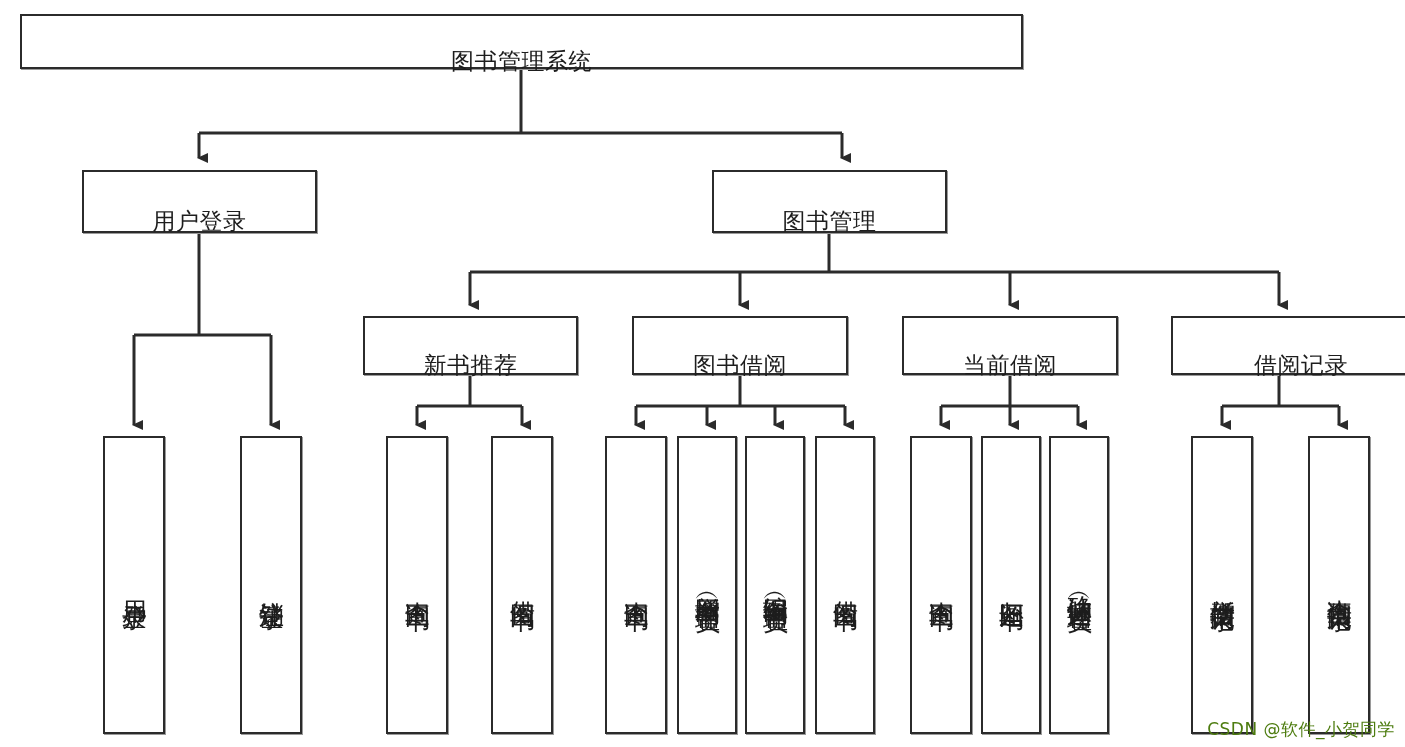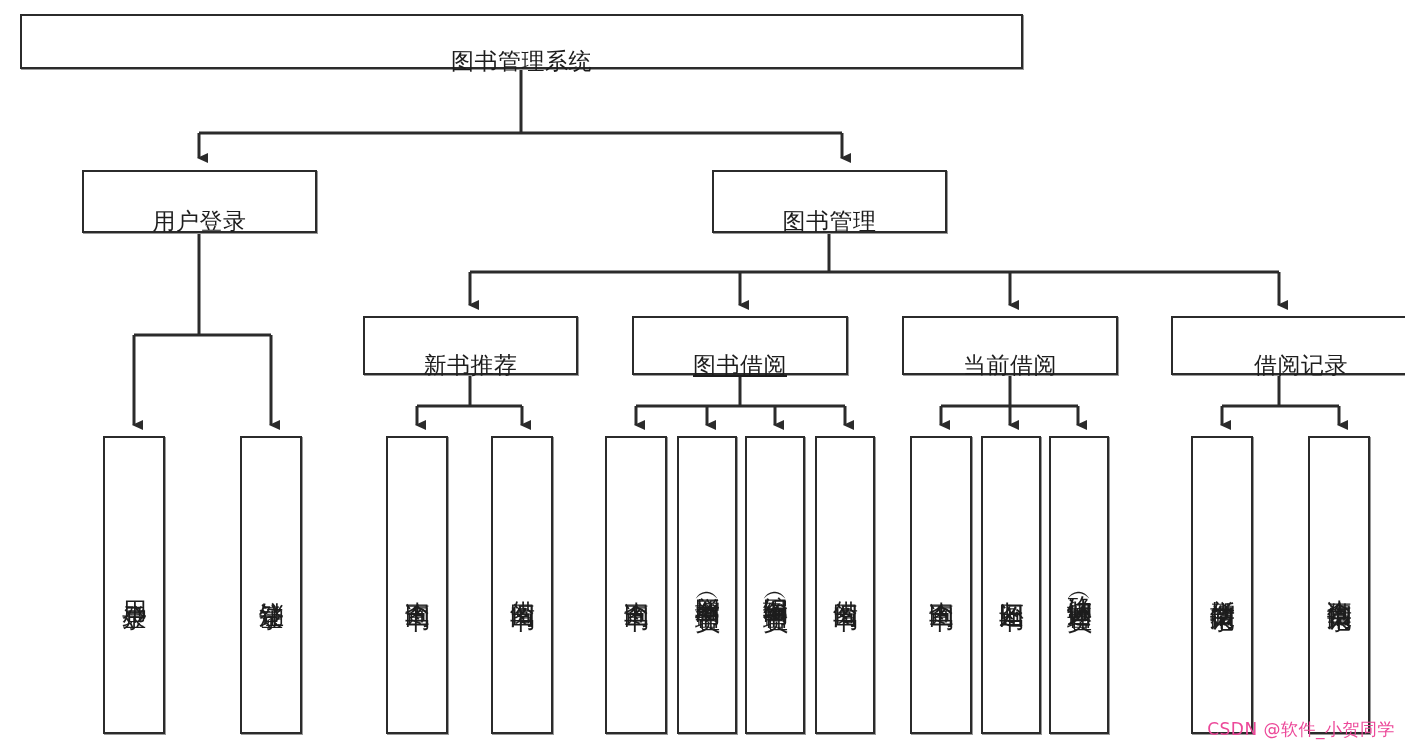--- a/index.html
+++ b/index.html
@@ -63,21 +63,21 @@
     font-size: 25px;
     line-height: 1.12;
     letter-spacing: 2px;
     white-space: nowrap;
   }
   .watermark {
     position: absolute;
     right: 10px;
     bottom: 6px;
     font-size: 17px;
-    color: #ec4899;
+    color: #4d7c0f;
     white-space: nowrap;
     z-index: 3;
     letter-spacing: 0.5px;
   }
 </style>
 </head>
 <body>
 
 <div id="diagram-canvas">
 
@@ -138,21 +138,21 @@
   <div class="node horizontal" style="left:82px; top:170px; width:235px; height:63px;">
     <span class="node-label">用户登录</span>
   </div>
   <div class="node horizontal" style="left:712px; top:170px; width:235px; height:63px;font-family:Liberation Serif, serif;">
     <span class="node-label">图书管理</span>
   </div>
 
   <div class="node horizontal" style="left:363px; top:316px; width:215px; height:59px;">
     <span class="node-label">新书推荐</span>
   </div>
-  <div class="node horizontal" style="left:632px; top:316px; width:216px; height:59px;text-decoration:underline;">
+  <div class="node horizontal" style="left:632px; top:316px; width:216px; height:59px;">
     <span class="node-label">图书借阅</span>
   </div>
   <div class="node horizontal" style="left:902px; top:316px; width:216px; height:59px;">
     <span class="node-label">当前借阅</span>
   </div>
   <div class="node horizontal" style="left:1171px; top:316px; width:260px; height:59px;">
     <span class="node-label">借阅记录</span>
   </div>
 
   <div class="node vertical" style="left:103px; top:436px; width:62px; height:298px;">

